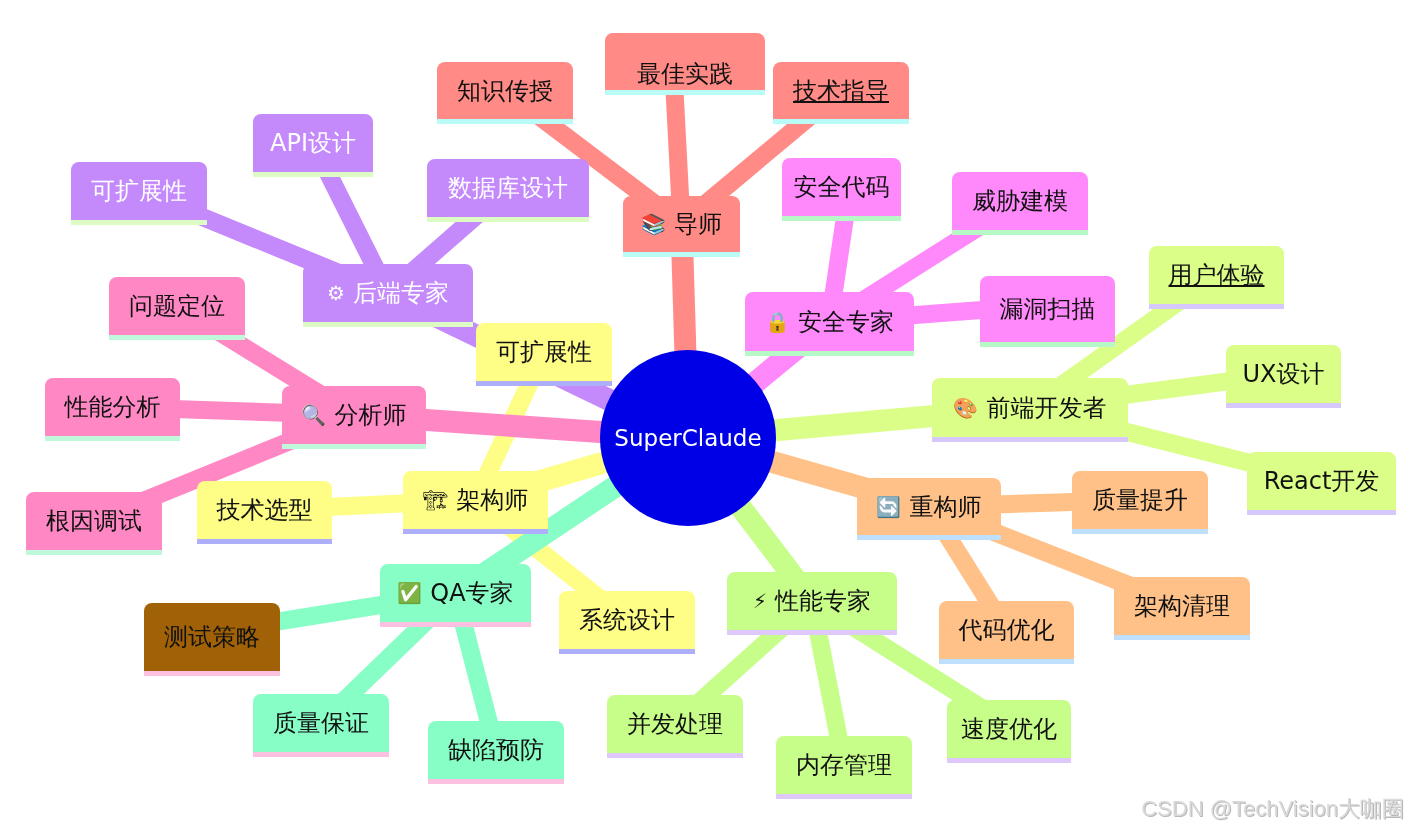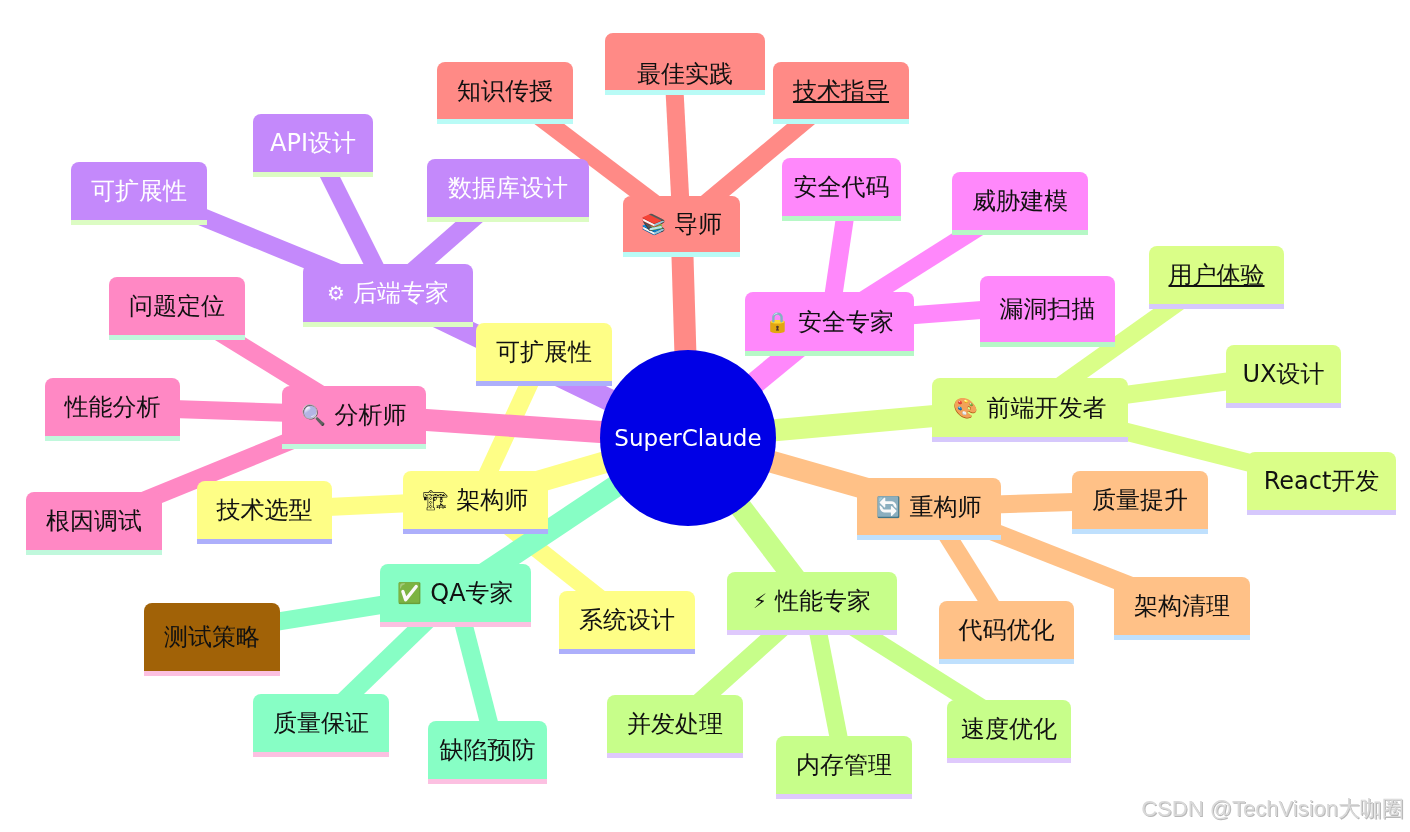--- a/index.html
+++ b/index.html
@@ -135,21 +135,21 @@
         <div class="bar" style="background: rgb(223, 201, 252);"></div>
       </div>
       <div class="node" style="left: 144px; top: 603px; width: 136px; height: 68px; background: #a16207;">
         <span>测试策略</span>
         <div class="bar" style="background: rgb(252, 192, 225);"></div>
       </div>
       <div class="node" style="left: 253px; top: 694px; width: 136px; height: 58px; background: rgb(135, 254, 197);">
         <span>质量保证</span>
         <div class="bar" style="background: rgb(252, 192, 225);"></div>
       </div>
-      <div class="node" style="left: 428px; top: 721px; width: 119px; height: 58px; background: rgb(135, 254, 197); justify-content: center;">
+      <div class="node" style="left: 428px; top: 721px; width: 136px; height: 58px; background: rgb(135, 254, 197); justify-content: center;">
         <span>缺陷预防</span>
         <div class="bar" style="background: rgb(252, 192, 225);"></div>
       </div>
       <div class="node" style="left: 197px; top: 481px; width: 135px; height: 58px; background: rgb(254, 254, 134);">
         <span>技术选型</span>
         <div class="bar" style="background: rgb(173, 175, 251);"></div>
       </div>
       <div class="node" style="left: 476px; top: 323px; width: 136px; height: 58px; background: rgb(254, 254, 134);">
         <span>可扩展性</span>
         <div class="bar" style="background: rgb(173, 175, 251);"></div>

